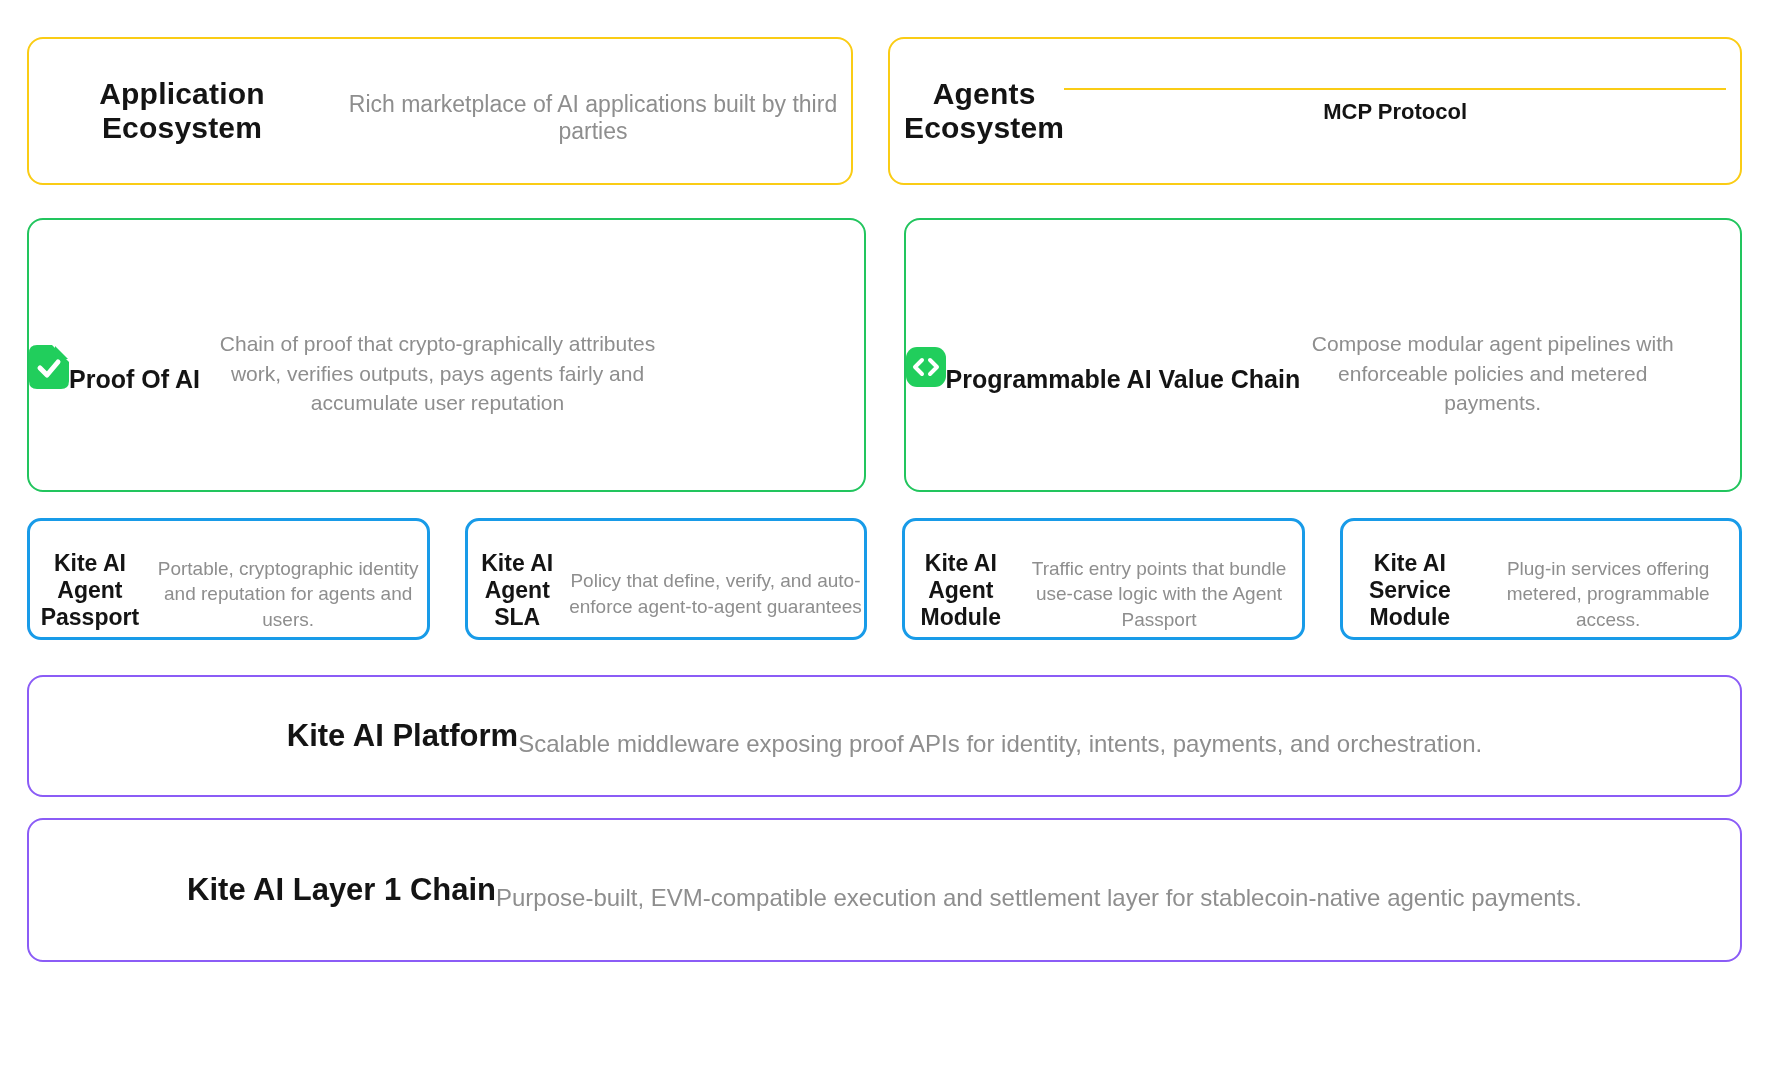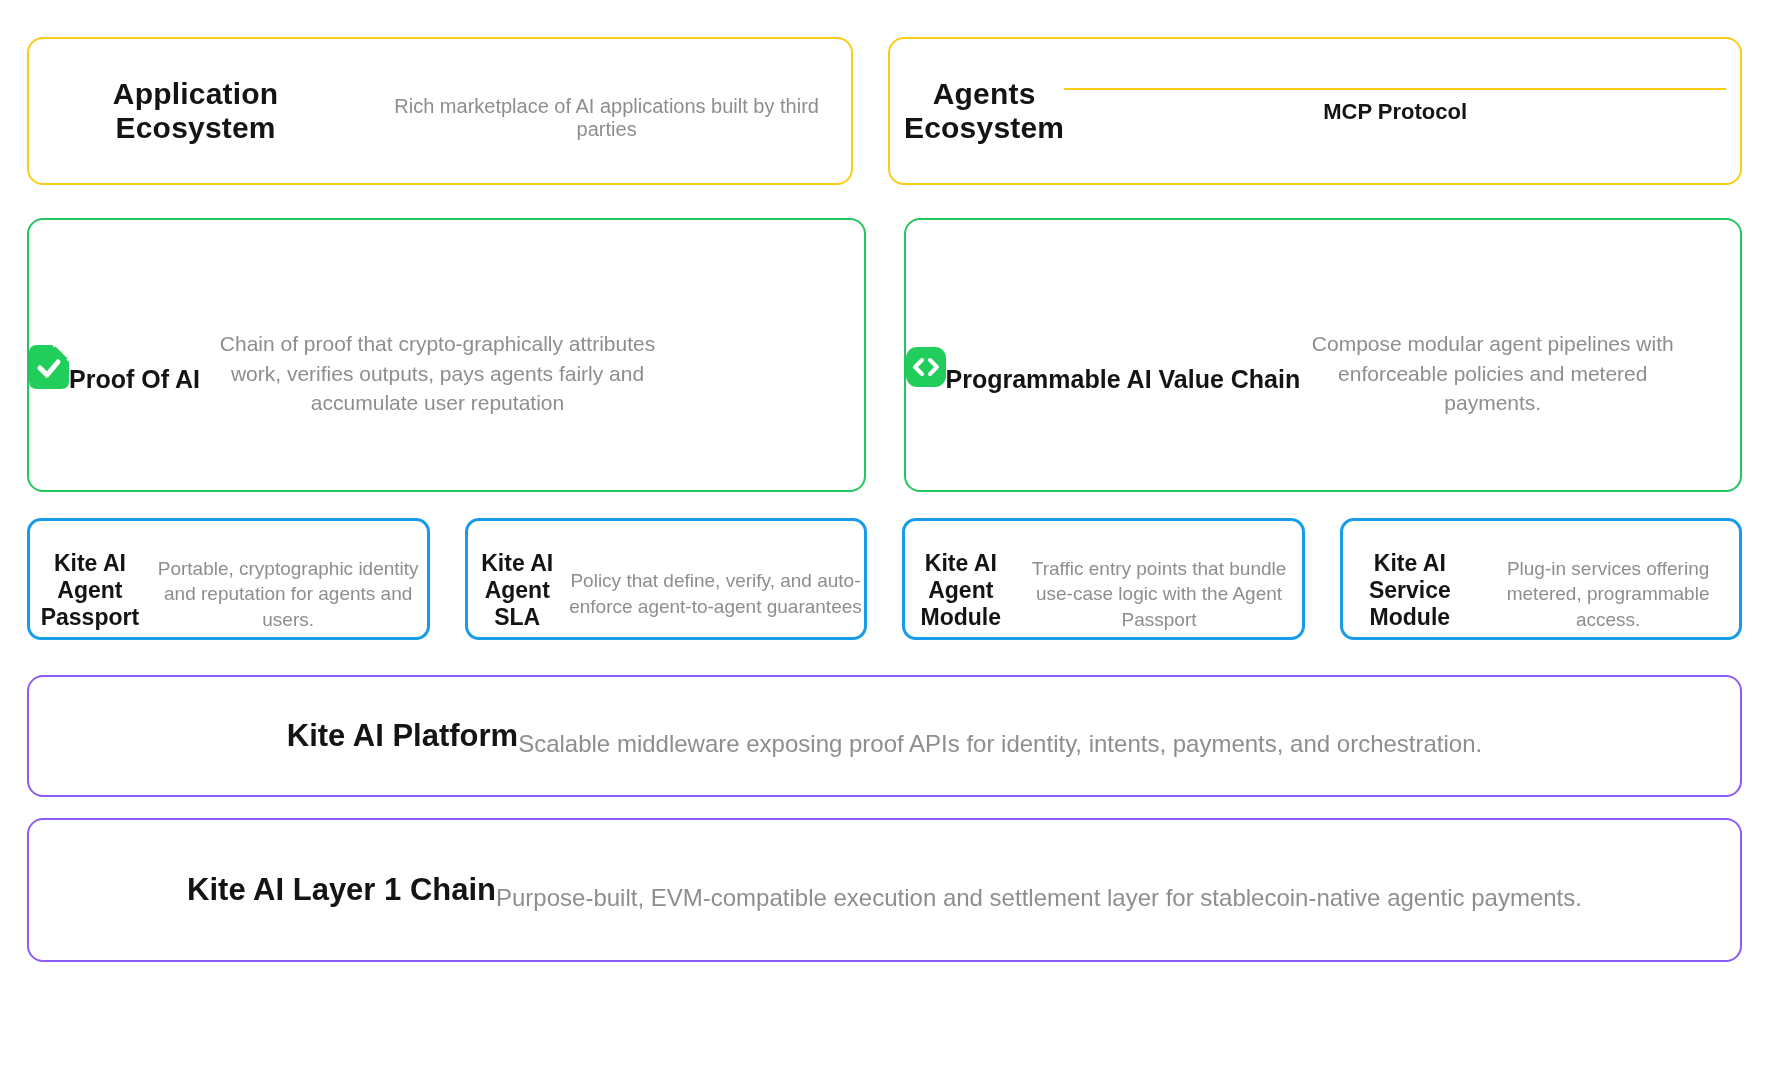--- a/index.html
+++ b/index.html
@@ -19,21 +19,21 @@
   
   .row1 { gap: 35px; }
   .card-yellow {
     flex: 1;
     height: 148px;
     border: 2px solid var(--yellow, #FACC15);
     border-radius: 16px;
     justify-content: center;
   }
   .card-yellow .title-lg { font-size: 30px; font-weight: 700; letter-spacing: 0.2px; }
-  .card-yellow .subtitle { font-size: 20px; color: var(--muted-color, #8E8E8E); margin-top: 14px; }
+  .card-yellow .subtitle { font-size: 23px; color: var(--muted-color, #8E8E8E); margin-top: 14px; }
 
   .card-agents { padding: 14px; justify-content: stretch; }
   .agents-top { flex: 1; display: flex; align-items: center; justify-content: center; width: 100%; }
   .agents-bottom {
     height: 47px; width: 100%;
     border-top: 2px solid var(--yellow, #FACC15);
     display: flex; align-items: center; justify-content: center;
   }
   .mcp-label { font-size: 22px; font-weight: 700; }
 

